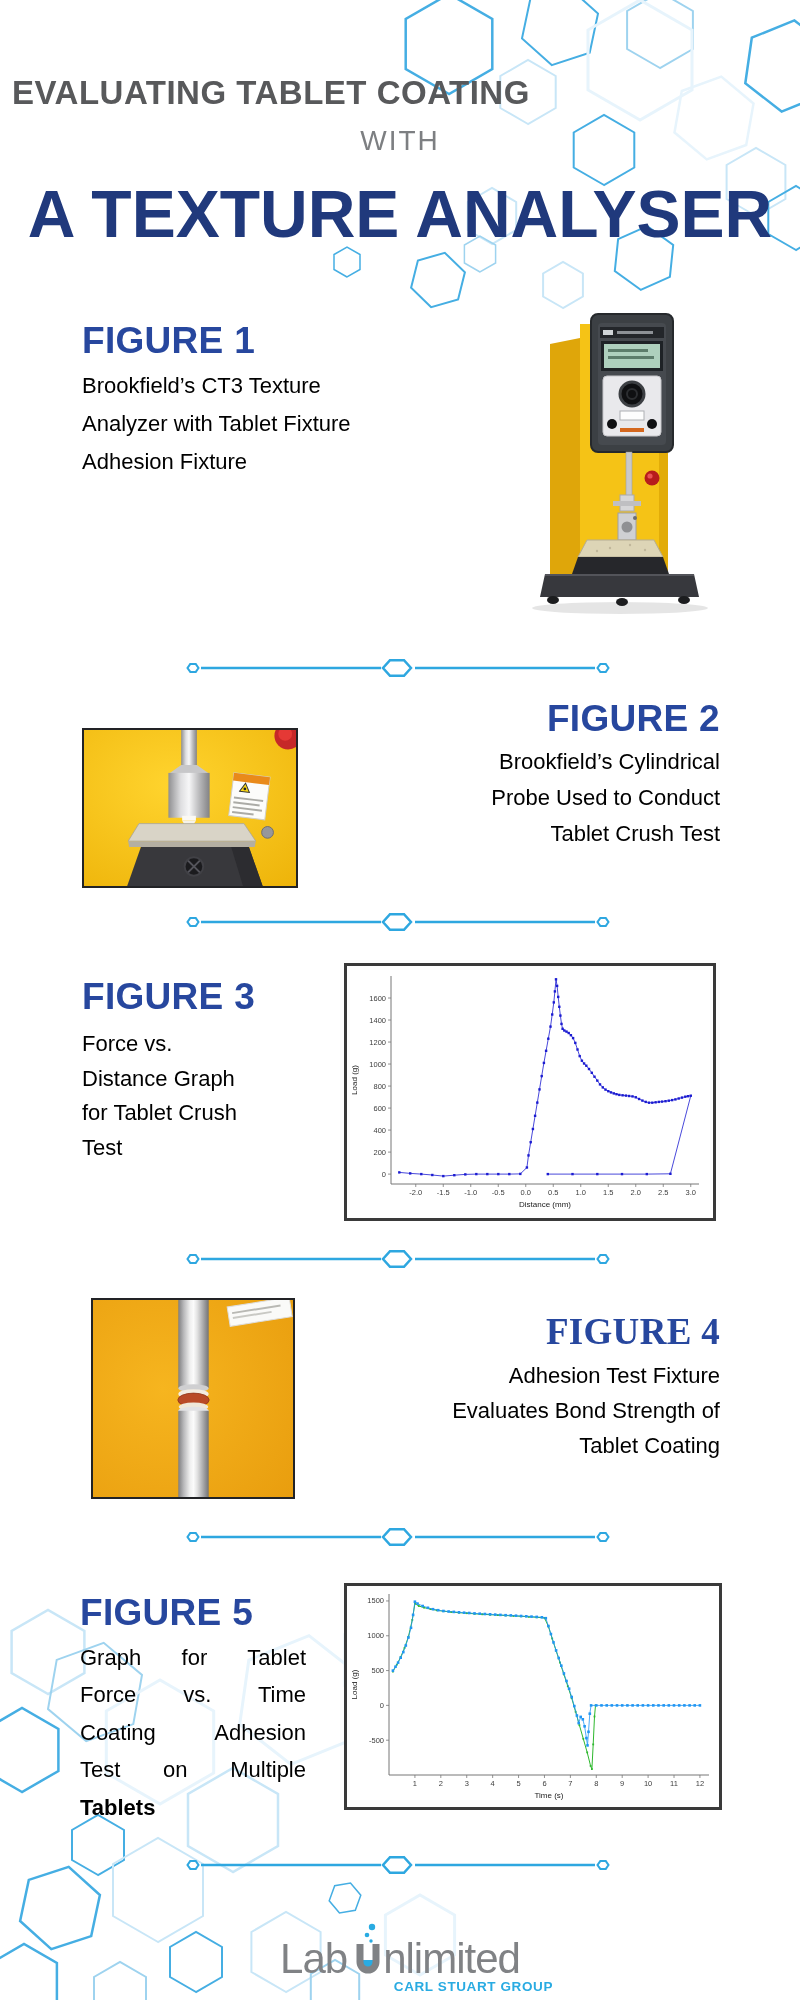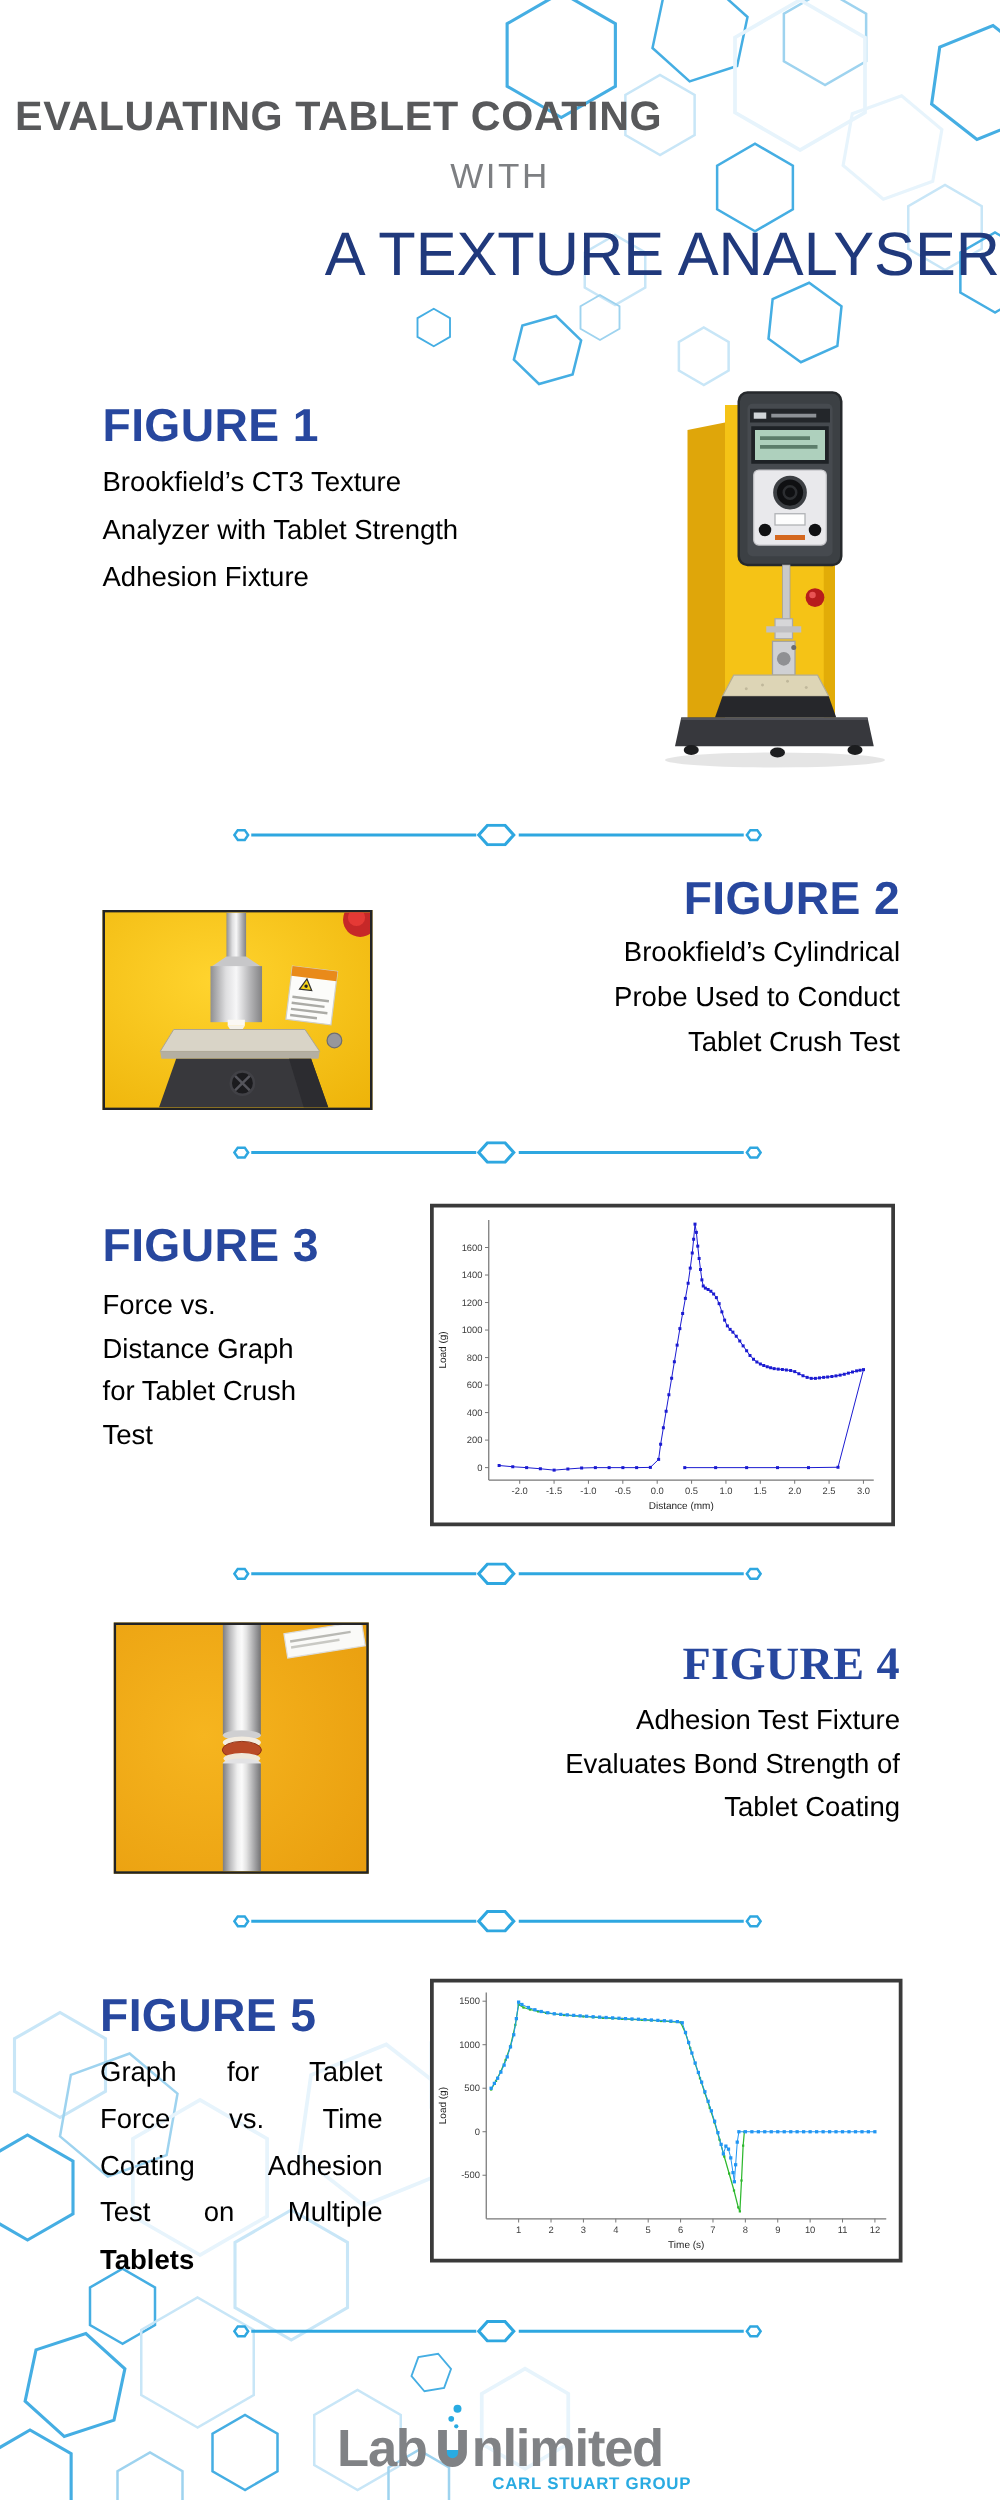--- a/index.html
+++ b/index.html
@@ -10,21 +10,21 @@
   }
   .abs{position:absolute;}
   .decor{position:absolute;left:0;top:0;z-index:0;pointer-events:none;}
   .z{z-index:2;}
 
   
   .title-line1{left:12px;right:0;top:74px;text-align:left;font-size:33px;font-weight:800;
     color:var(--title-gray,#58595b);letter-spacing:.5px;}
   .title-with{left:0;right:0;top:125px;text-align:center;font-size:28px;font-weight:400;
     color:var(--with-gray,#7d7f82);letter-spacing:2px;}
-  .title-line2{left:0;right:0;top:176px;text-align:right;font-size:49px;font-weight:400;
+  .title-line2{left:0;right:0;top:176px;text-align:center;font-size:66px;font-weight:700;
     color:var(--navy,#20397c);letter-spacing:0;}
 
   .fig-heading{font-size:37px;font-weight:800;color:var(--heading-blue,#27479e);letter-spacing:.3px;}
   .fig-caption{font-size:22px;color:#000000;}
   .fig-caption div{white-space:nowrap;}
   .cap1{left:82px;top:367px;line-height:38px;}
   .h1{left:82px;top:320px;}
   .h2{right:80px;top:698px;text-align:left;}
   .cap2{right:80px;top:744px;line-height:36px;text-align:right;}
   .h3{left:82px;top:976px;}
@@ -37,21 +37,21 @@
   .cap5 div:last-child{text-align-last:left;font-weight:bold;}
 
   .photo{position:absolute;border:2px solid #222326;box-sizing:border-box;background:#f4bd16;}
   .photo svg{display:block;width:100%;height:100%;}
   .chartbox{position:absolute;border:3px solid #3a3a3a;box-sizing:border-box;background:#fff;}
   .tick{font-size:7.5px;fill:#3c3c3c;}
   .axlabel{font-size:8px;fill:#222;}
 
   .divider{position:absolute;left:186px;width:428px;height:18px;}
 
-  .logo-row{left:0;right:0;top:1922px;text-align:center;font-size:42px;font-weight:700;
+  .logo-row{left:0;right:0;top:1922px;text-align:center;font-size:42px;font-weight:400;
     color:var(--logo-gray,#808285);letter-spacing:-1px;white-space:nowrap;}
   .logo-row svg{vertical-align:-1px;margin:0 1px 0 6px;}
   .logo-sub{right:247px;top:1979px;font-size:13.5px;font-weight:700;color:var(--logo-blue,#29abe2);
     letter-spacing:.6px;}
 </style>
 </head>
 <body>
 
 <div class="page">
 
@@ -91,21 +91,21 @@
       <polygon points="420.0,1975.0 385.4,1955.0 385.4,1915.0 420.0,1895.0 454.6,1915.0 454.6,1955.0" fill="none" stroke="#e7f4fc" stroke-width="3"></polygon>
     </svg>
 
   <div class="abs z title-line1">EVALUATING TABLET COATING</div>
   <div class="abs z title-with">WITH</div>
   <div class="abs z title-line2">A TEXTURE ANALYSER</div>
 
   <div class="abs z fig-heading h1">FIGURE 1</div>
   <div class="abs z fig-caption cap1">
       <div>Brookfield’s CT3 Texture</div>
-      <div>Analyzer with Tablet Strength</div>
+      <div>Analyzer with Tablet Fixture</div>
       <div>Adhesion Fixture</div>
     </div>
 
   <svg class="abs z" style="left:440px;top:240px;" width="300" height="380" viewBox="0 0 300 380">
     <defs>
       <linearGradient id="silv" x1="0" y1="0" x2="1" y2="0">
         <stop offset="0" stop-color="#8a8a8c"></stop>
           <stop offset=".3" stop-color="#d8d8da"></stop>
         <stop offset=".5" stop-color="#f4f4f5"></stop>
           <stop offset=".72" stop-color="#bdbdbf"></stop>

